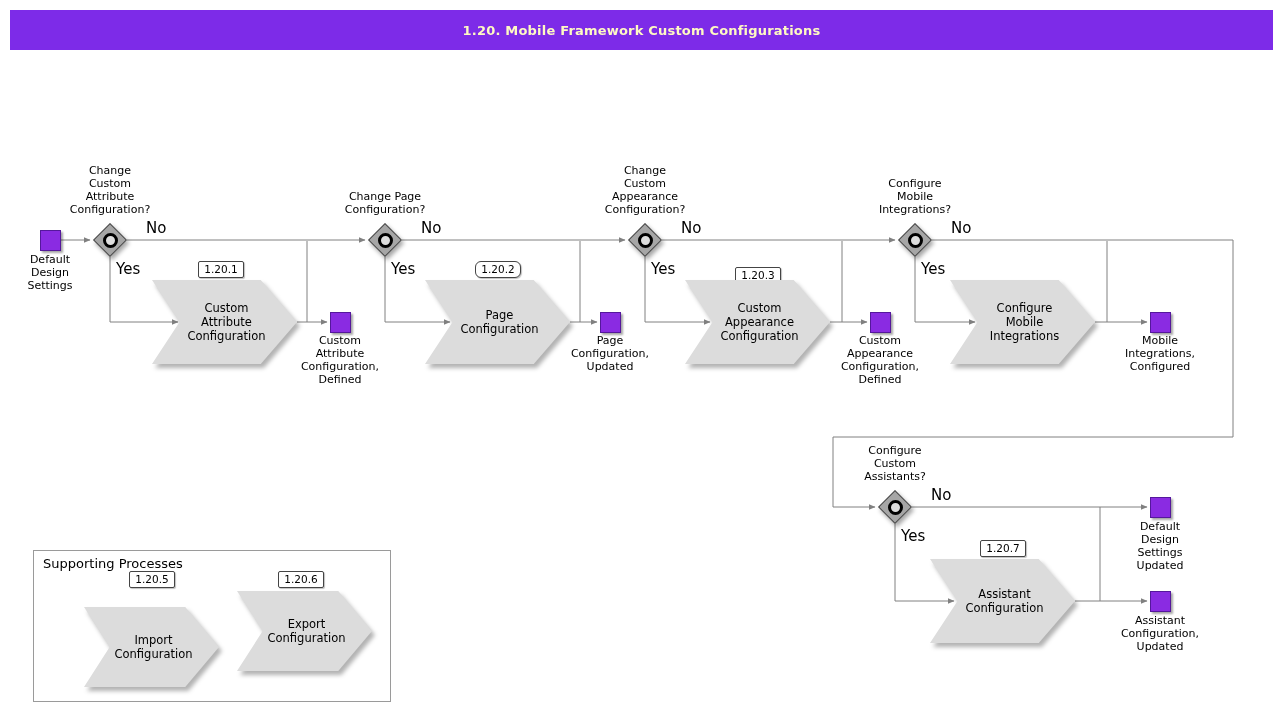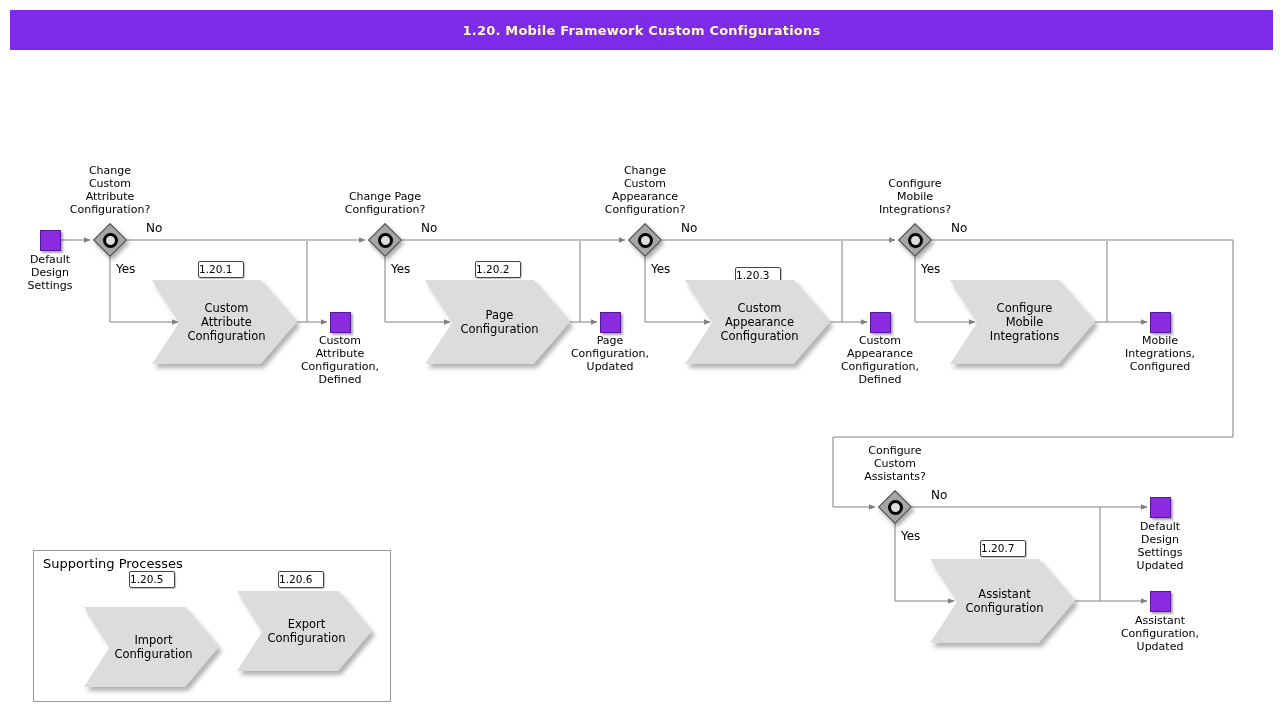--- a/index.html
+++ b/index.html
@@ -11,33 +11,33 @@
     position:absolute; left:10px; top:10px; width:1263px; height:40px;
     background:var(--header-bg,#7d2be8);
     display:flex; align-items:center; justify-content:center;
   }
   .header-bar .title { color:#fef9c3; font-weight:bold; font-size:13px; letter-spacing:.2px; }
   svg.wires { position:absolute; left:0; top:0; pointer-events:none; }
   .node-label {
     position:absolute; font-size:11px; line-height:13px; text-align:center;
     white-space:pre-line;
   }
-  .yesno { position:absolute; font-size:12px; line-height:12px;text-align:right; }
+  .yesno { position:absolute; font-size:15px; line-height:12px;text-align:right; }
   .process { position:absolute; width:145px; height:84px; filter:drop-shadow(3px 4px 2px rgba(0,0,0,.30)); }
   .process.small { width:135px; height:80px; }
   .process-shape {
     width:100%; height:100%; background:var(--process-fill,#dcdcdc);
     clip-path:polygon(0% 0%,75% 0%,100% 50%,75% 100%,0% 100%,19% 50%);
     display:flex; align-items:center; justify-content:center; text-align:center;
     font-size:11.5px; line-height:14px; white-space:pre-line;
     padding:0 12px 0 16px; box-sizing:border-box;
   }
   .badge {
     position:absolute; width:44px; height:15px; background:#fff; border:1px solid #444;
-    border-radius:2px; font-size:10.5px; line-height:15px; 
+    border-radius:2px; font-size:10.5px; line-height:15px; text-align:center;
     box-shadow:1px 1px 1px rgba(0,0,0,.25);
   }
   .diamond { position:absolute; width:34px; height:34px; filter:drop-shadow(2px 3px 2px rgba(0,0,0,.35)); }
   .diamond-shape {
     position:absolute; left:5px; top:5px; width:22px; height:22px;
     transform:rotate(45deg); background:#a6a6a6; border:1px solid #4d4d4d;
   }
   .diamond-ring {
     position:absolute; left:50%; top:50%; width:9px; height:9px; margin:-7.5px 0 0 -7.5px;
     border:3px solid #000; border-radius:50%; background:#dedede;
@@ -120,21 +120,21 @@
 
   <div class="node-label" style="left:325px; top:190px; width:120px;">Change Page
 Configuration?</div>
   <div class="diamond" style="left:368px; top:223px;">
     <div class="diamond-shape"></div>
       <div class="diamond-ring"></div>
   </div>
   <div class="yesno" style="left:421px; top:222px;">No</div>
   <div class="yesno" style="left:391px; top:263px;">Yes</div>
 
-  <div class="badge" style="left:475px; top:261px;">1.20.2</div>
+  <div class="badge" style="left:475px; top:261px;border-radius:6px;">1.20.2</div>
   <div class="process" style="left:425px; top:280px;">
     <div class="process-shape">Page
 Configuration</div>
   </div>
   <div class="event-square" style="left:600px; top:312px;"></div>
   <div class="node-label" style="left:560px; top:334px; width:100px;">Page
 Configuration,
 Updated</div>
 
   <div class="node-label" style="left:585px; top:164px; width:120px;">Change

